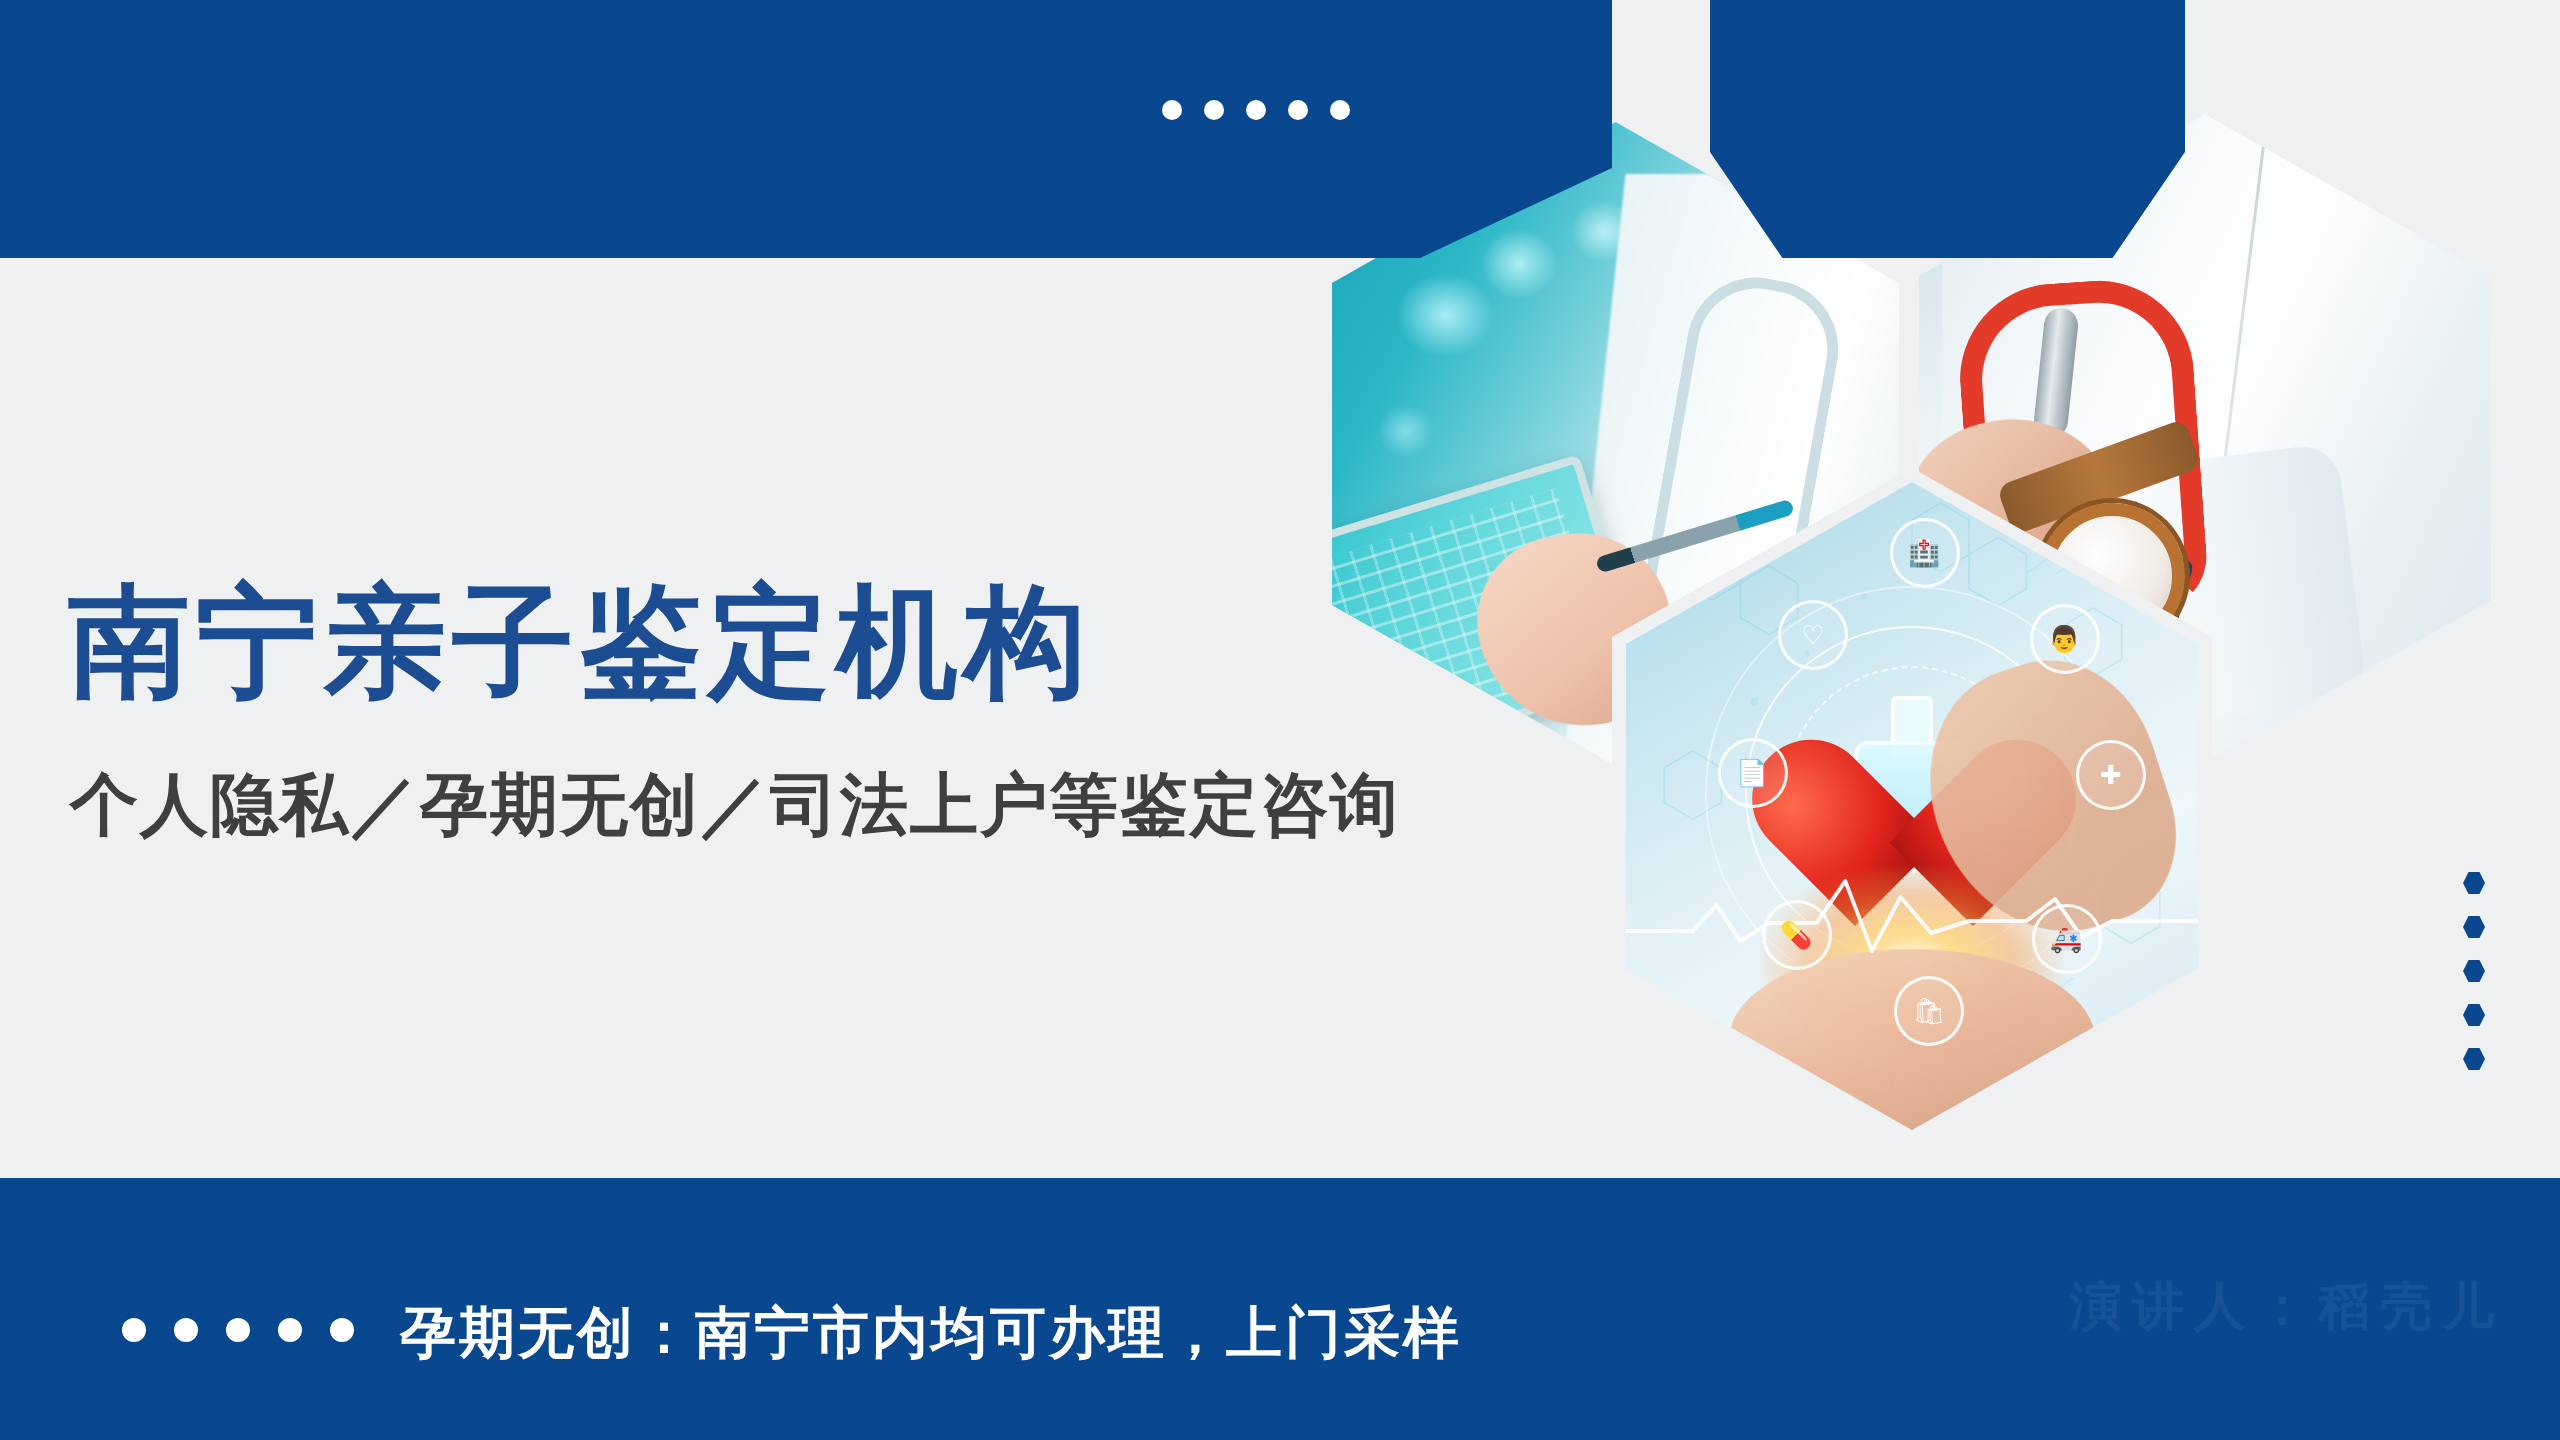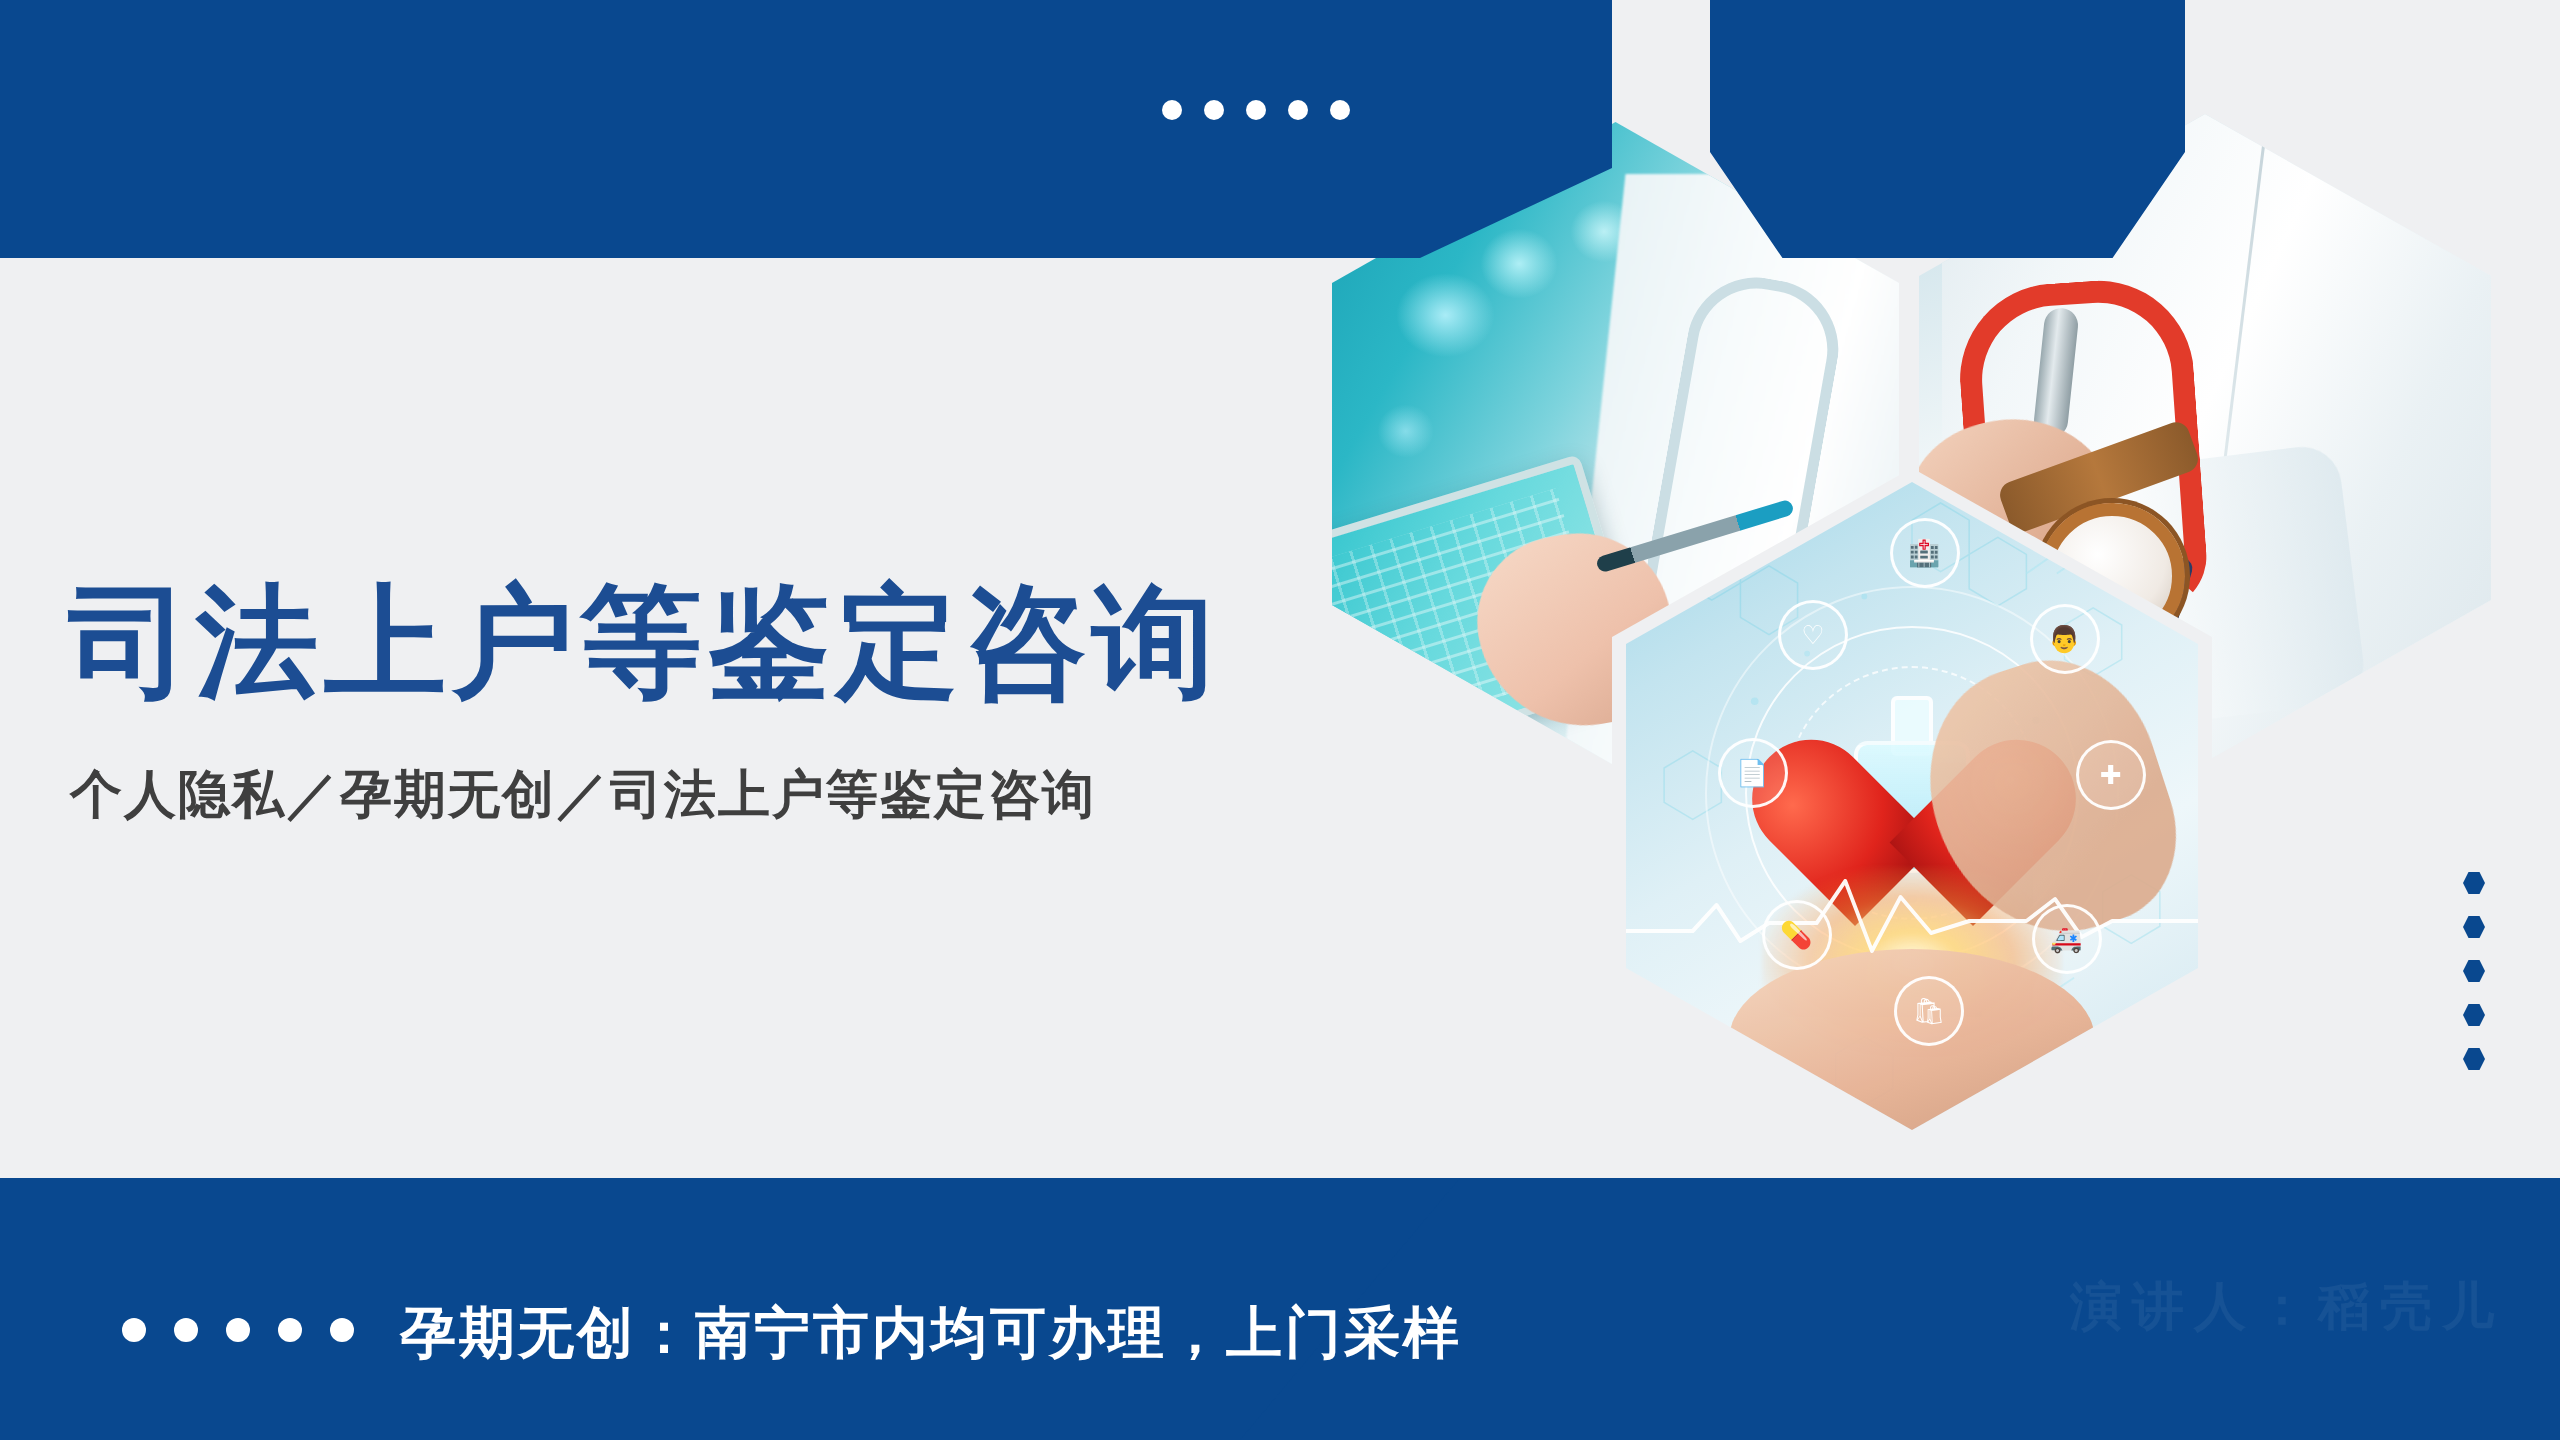--- a/index.html
+++ b/index.html
@@ -154,21 +154,21 @@
   .dots-bot i{display:block;width:24px;height:24px;border-radius:50%;background:#fff;}
   .dots-right{position:absolute;left:2463px;top:872px;display:flex;flex-direction:column;gap:22px;}
   .dots-right i{display:block;width:22px;height:22px;background:var(--brand);
     clip-path:polygon(25% 0,75% 0,100% 50%,75% 100%,25% 100%,0 50%);}
 
   
   .headline{position:absolute;left:68px;top:578px;
     font-size:122px;font-weight:700;letter-spacing:6px;color:var(--title);
     font-family:"DejaVu Sans","Liberation Sans",sans-serif;white-space:nowrap;line-height:1.05;}
   .subhead{position:absolute;left:70px;top:760px;
-    font-size:52px;font-weight:700;letter-spacing:2px;color:var(--sub);
+    font-size:68px;font-weight:700;letter-spacing:2px;color:var(--sub);
     font-family:"DejaVu Sans","Liberation Sans",sans-serif;white-space:nowrap;}
   .footnote{position:absolute;left:400px;top:1296px;
     font-size:56px;font-weight:700;letter-spacing:3px;color:#ffffff;
     font-family:"DejaVu Sans","Liberation Sans",sans-serif;white-space:nowrap;}
   .watermark{position:absolute;left:2070px;top:1272px;
     font-size:52px;font-weight:700;letter-spacing:10px;color:rgba(255,255,255,.055);
     font-family:"DejaVu Sans","Liberation Sans",sans-serif;white-space:nowrap;}
   :root{--brand:#09488f;--title:#1c4d93;--sub:#3f3f3f;--bg:#eff0f2;}
 </style>
 </head>
@@ -284,18 +284,18 @@
   </div>
 
   <div class="dots-bot">
     <i></i>
     <i></i>
     <i></i>
     <i></i>
     <i></i>
   </div>
 
-  <div class="headline">司法上户等鉴定咨询</div>
+  <div class="headline">南宁亲子鉴定机构</div>
   <div class="subhead">个人隐私／孕期无创／司法上户等鉴定咨询</div>
   <div class="footnote">孕期无创：南宁市内均可办理，上门采样</div>
   <div class="watermark">演讲人：稻壳儿</div>
 
 </div>
 
 </body></html>

